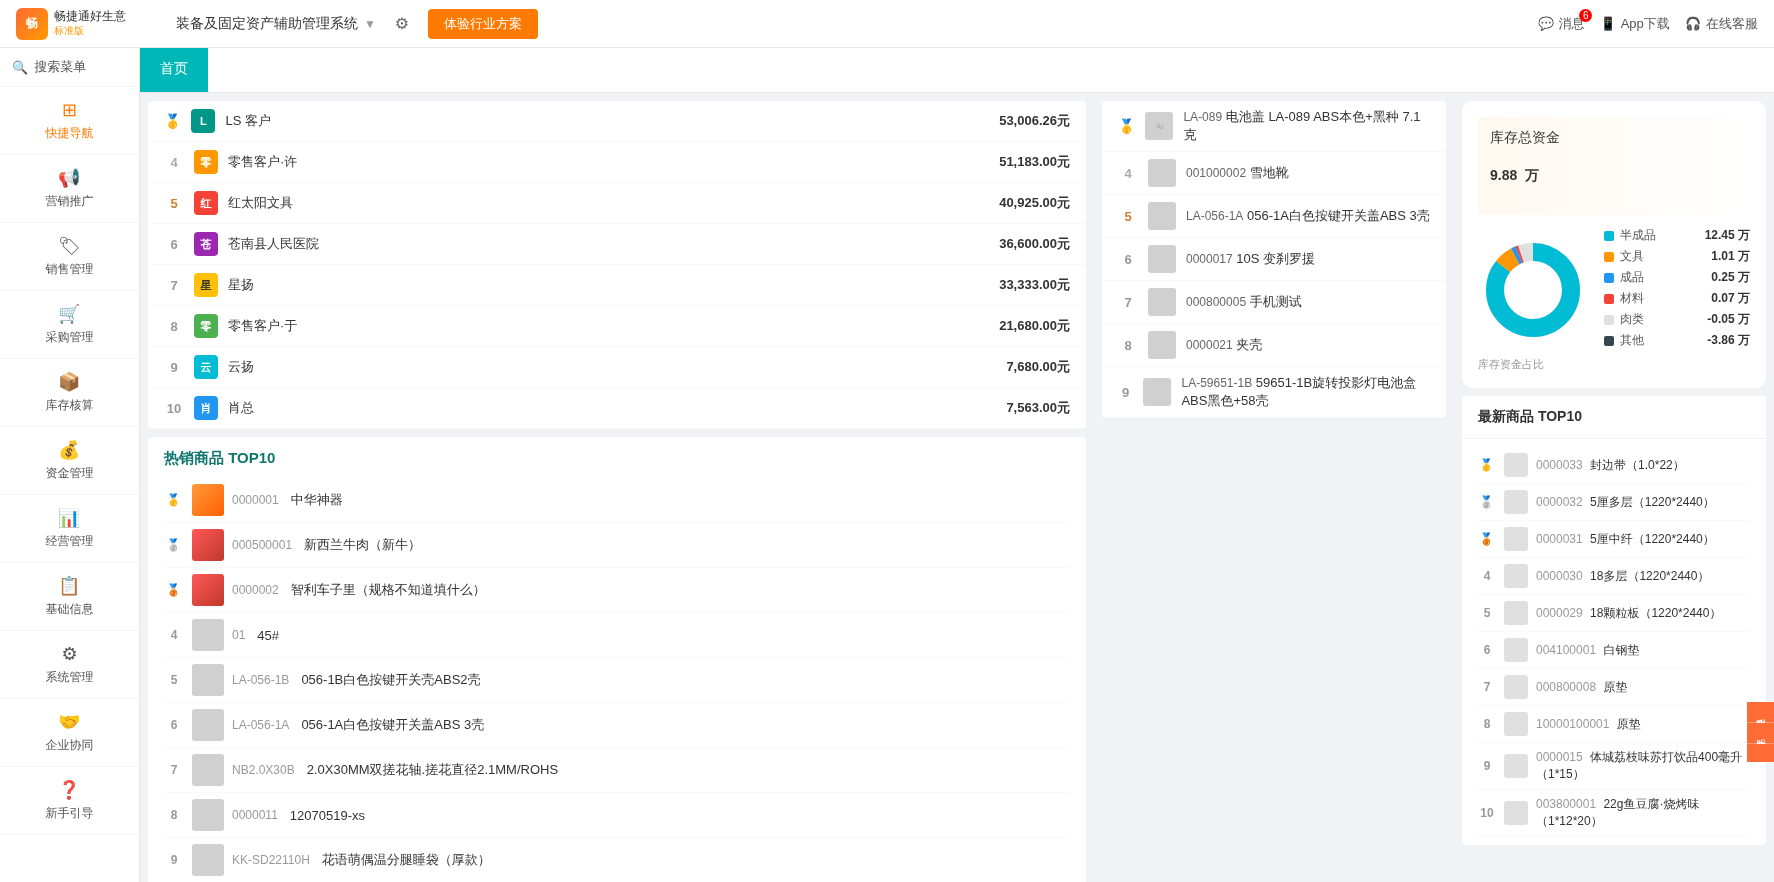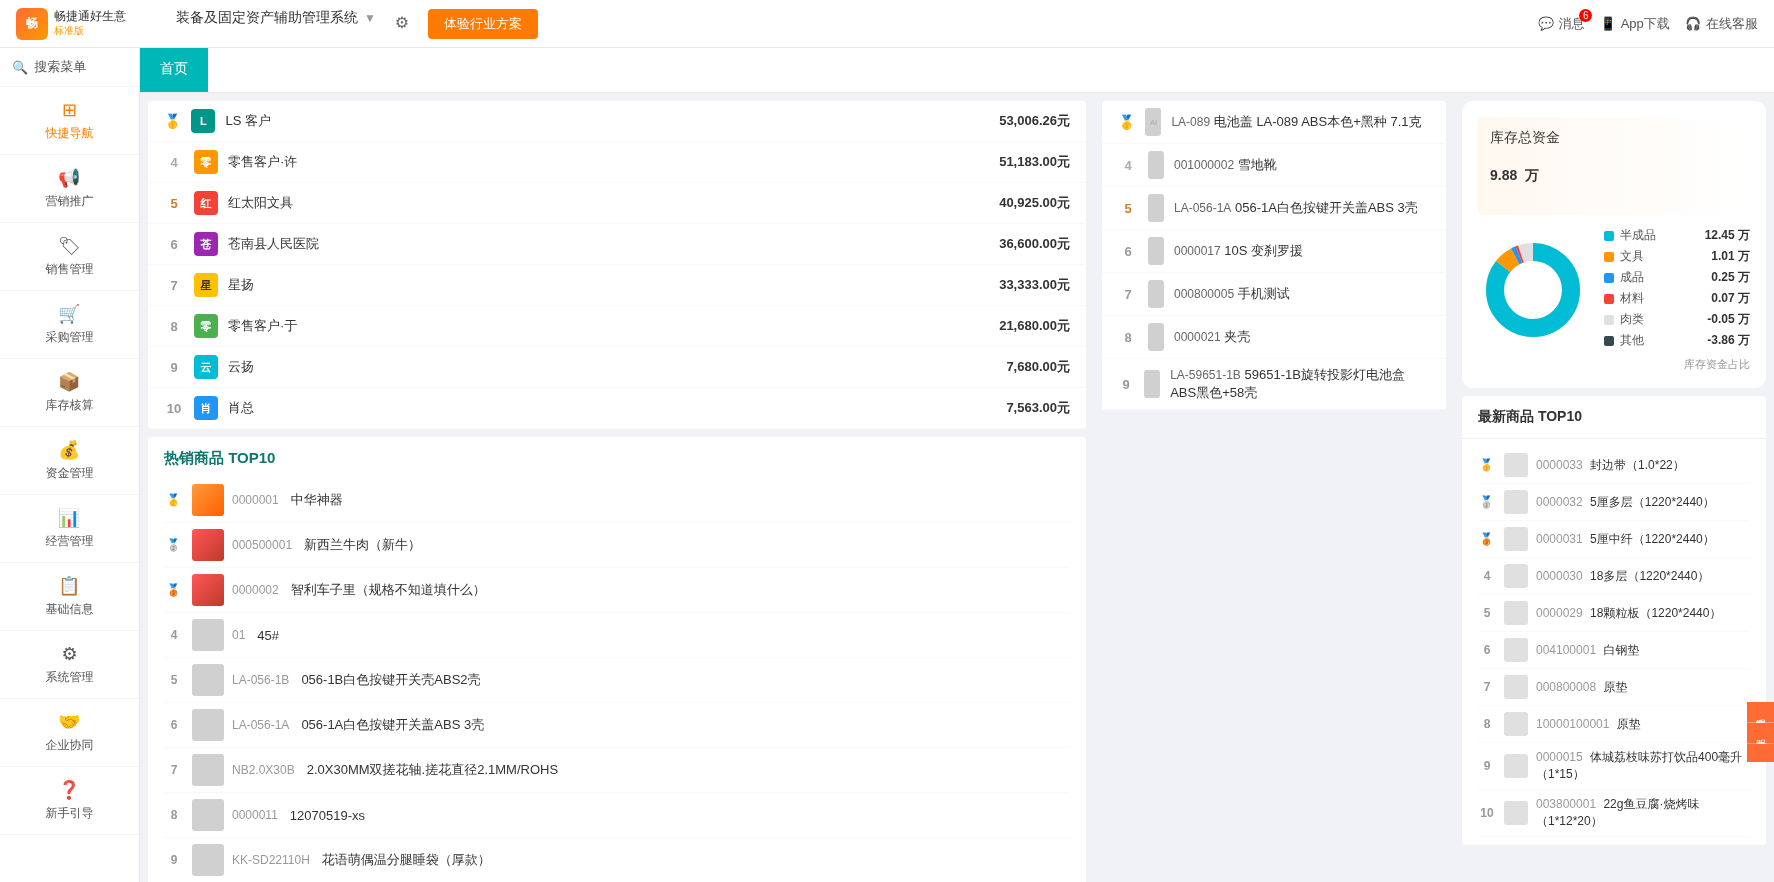--- a/index.html
+++ b/index.html
@@ -28,21 +28,21 @@
       background: linear-gradient(135deg, #ff6b35, #ff9a00);
       border-radius: 6px;
       display: flex; align-items: center; justify-content: center;
       color: #fff; font-weight: bold; font-size: 12px;
     }
     .logo-text { font-size: 12px; color: #333; line-height: 1.3; }
     .logo-sub { font-size: 10px; color: #f90; }
     .header-middle {
       flex: 1;
       display: flex;
-      align-items: flex-start;
+      align-items: center;
       gap: 12px;
       margin-left: 20px;
     }
     .system-name {
       display: flex;
       align-items: center;
       gap: 6px;
       font-size: 14px;
       color: #333;
       cursor: pointer;
@@ -218,21 +218,21 @@
 
     
     .product-item {
       display: flex;
       align-items: center;
       padding: 7px 16px;
       border-bottom: 1px solid #f9f9f9;
       gap: 10px;
     }
     .product-img {
-      width: 16px; height: 28px;
+      width: 28px; height: 28px;
       border-radius: 3px;
       background: #e0e0e0;
       display: flex; align-items: center; justify-content: center;
       font-size: 10px;
       color: #999;
       flex-shrink: 0;
     }
     .product-code { font-size: 12px; color: #666; }
     .product-name { font-size: 13px; color: #333; flex: 1; }
 
@@ -293,21 +293,21 @@
       font-size: 12px;
     }
     .legend-dot {
       width: 10px; height: 10px;
       border-radius: 2px;
       flex-shrink: 0;
     }
     .legend-name { flex: 1; color: #555; }
     .legend-value { color: #333; font-weight: bold; white-space: nowrap; }
     .chart-label {
-      text-align: right;
+      text-align: left;
       font-size: 11px;
       color: #999;
       margin-top: 4px;
     }
 
     
     .new-product-item {
       display: flex;
       align-items: center;
       padding: 6px 0;

